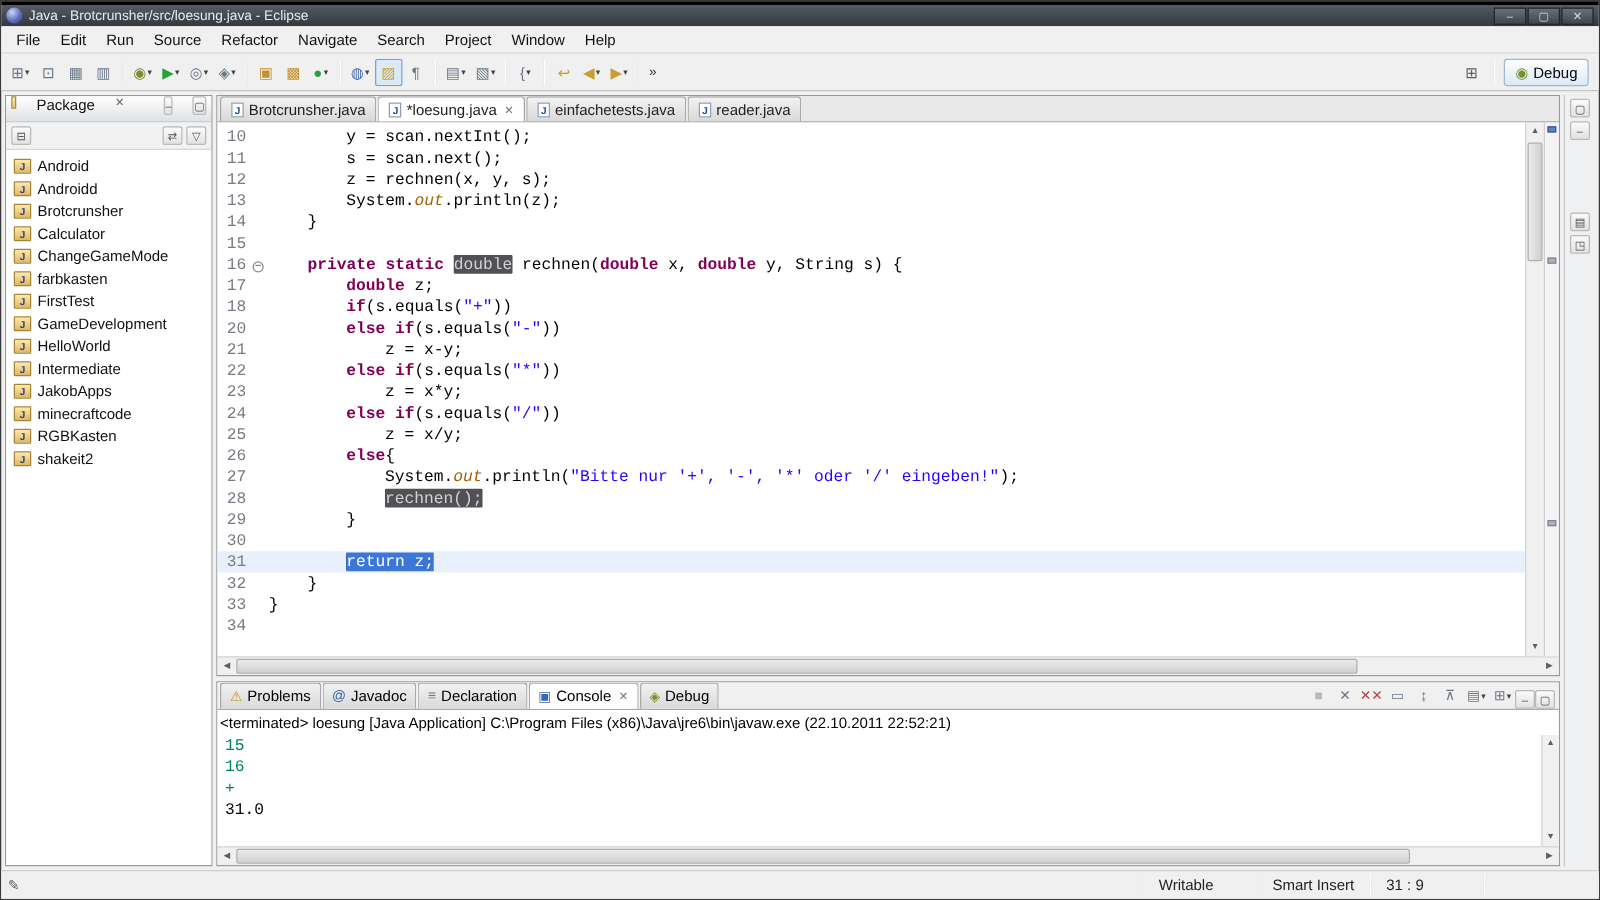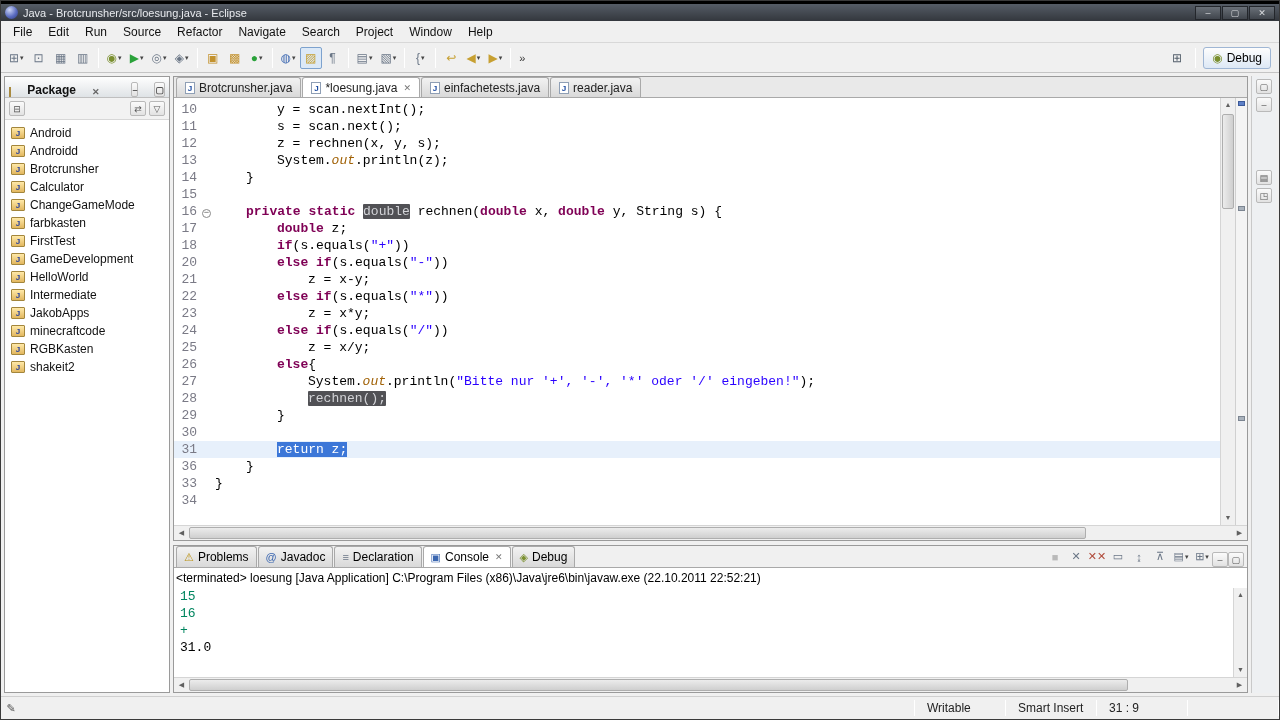--- a/index.html
+++ b/index.html
@@ -37,21 +37,21 @@
   .c-blue  { color:#3a66b0; } .c-gold { color:#c7a032; } .c-slate { color:#6a7686; }
   .c-warn  { color:#bb9318; } .c-red { color:#b04a3a; }
 
   
   .main { flex:1; display:flex; gap:3px; padding:3px; min-height:0; }
   .view { border:1px solid #9a9a9a; background:#fff; display:flex; flex-direction:column; min-height:0; }
 
   
   .leftview { width:166px; flex:0 0 auto; }
   .vtitle { height:21px; background:linear-gradient(#fefefe,#dfe3e6); border-bottom:1px solid #bfbfbf;
-            display:flex; align-items:flex-end; gap:16px; padding:0 4px;font-weight:bold; }
+            display:flex; align-items:flex-start; gap:16px; padding:0 4px; }
   .vicon { width:12px; height:10px; background:linear-gradient(#ffe9a8,#e8c06a); border:1px solid #a98a3f; }
   .vlabel { font-size:12px; color:#111; }
   .vclose { font-size:9px; color:#666; }
   .vsp { flex:1; }
   .vbtn { width:16px; height:15px; display:inline-flex; align-items:center; justify-content:center;
           font-size:9px; color:#555; border:1px solid #b9b9b9; background:linear-gradient(#fbfbfb,#e2e2e2); border-radius:2px; }
   .vtools { height:22px; background:#f2f2f2; border-bottom:1px solid #d7d7d7; display:flex; align-items:center; gap:3px; padding:0 4px; }
   .ptree { flex:1; background:#fff; overflow:hidden; padding-top:4px; }
   .pitem { height:18px; display:flex; align-items:center; gap:5px; padding-left:6px; }
   .jproj { width:14px; height:12px; flex:0 0 auto; background:linear-gradient(#ffe9a8,#e2b75f); border:1px solid #a3863c;
@@ -374,21 +374,21 @@
               <div class="cl"><span class="ln">22</span><span class="fold"></span><span class="ct" style="padding-left: 62px;"><span class="tk-k">else</span><span class="tk-p"> </span><span class="tk-k">if</span><span class="tk-p">(s.equals(</span><span class="tk-s">"*"</span><span class="tk-p">))</span></span></div>
               <div class="cl"><span class="ln">23</span><span class="fold"></span><span class="ct" style="padding-left: 93px;"><span class="tk-p">z = x*y;</span></span></div>
               <div class="cl"><span class="ln">24</span><span class="fold"></span><span class="ct" style="padding-left: 62px;"><span class="tk-k">else</span><span class="tk-p"> </span><span class="tk-k">if</span><span class="tk-p">(s.equals(</span><span class="tk-s">"/"</span><span class="tk-p">))</span></span></div>
               <div class="cl"><span class="ln">25</span><span class="fold"></span><span class="ct" style="padding-left: 93px;"><span class="tk-p">z = x/y;</span></span></div>
               <div class="cl"><span class="ln">26</span><span class="fold"></span><span class="ct" style="padding-left: 62px;"><span class="tk-k">else</span><span class="tk-p">{</span></span></div>
               <div class="cl"><span class="ln">27</span><span class="fold"></span><span class="ct" style="padding-left: 93px;"><span class="tk-p">System.</span><span class="tk-f">out</span><span class="tk-p">.println(</span><span class="tk-s">"Bitte nur '+', '-', '*' oder '/' eingeben!"</span><span class="tk-p">);</span></span></div>
               <div class="cl"><span class="ln">28</span><span class="fold"></span><span class="ct" style="padding-left: 93px;"><span class="tk-occ">rechnen();</span></span></div>
               <div class="cl"><span class="ln">29</span><span class="fold"></span><span class="ct" style="padding-left: 62px;"><span class="tk-p">}</span></span></div>
               <div class="cl"><span class="ln">30</span><span class="fold"></span><span class="ct" style="padding-left: 0px;"></span></div>
               <div class="cl cur"><span class="ln">31</span><span class="fold"></span><span class="ct" style="padding-left: 62px;"><span class="caret"></span><span class="tk-sel">return z;</span></span></div>
-              <div class="cl"><span class="ln">36</span><span class="fold"></span><span class="ct" style="padding-left: 31px;"><span class="tk-p">}</span></span></div>
+              <div class="cl"><span class="ln">32</span><span class="fold"></span><span class="ct" style="padding-left: 31px;"><span class="tk-p">}</span></span></div>
               <div class="cl"><span class="ln">33</span><span class="fold"></span><span class="ct" style="padding-left: 0px;"><span class="tk-p">}</span></span></div>
               <div class="cl"><span class="ln">34</span><span class="fold"></span><span class="ct" style="padding-left: 0px;"></span></div>
             </div>
           <div class="vscroll">
             <div class="sarrow">▲</div>
             <div class="strack">
               <div class="sthumb" style="top:2px;height:95px"></div>
             </div>
             <div class="sarrow">▼</div>
           </div>

